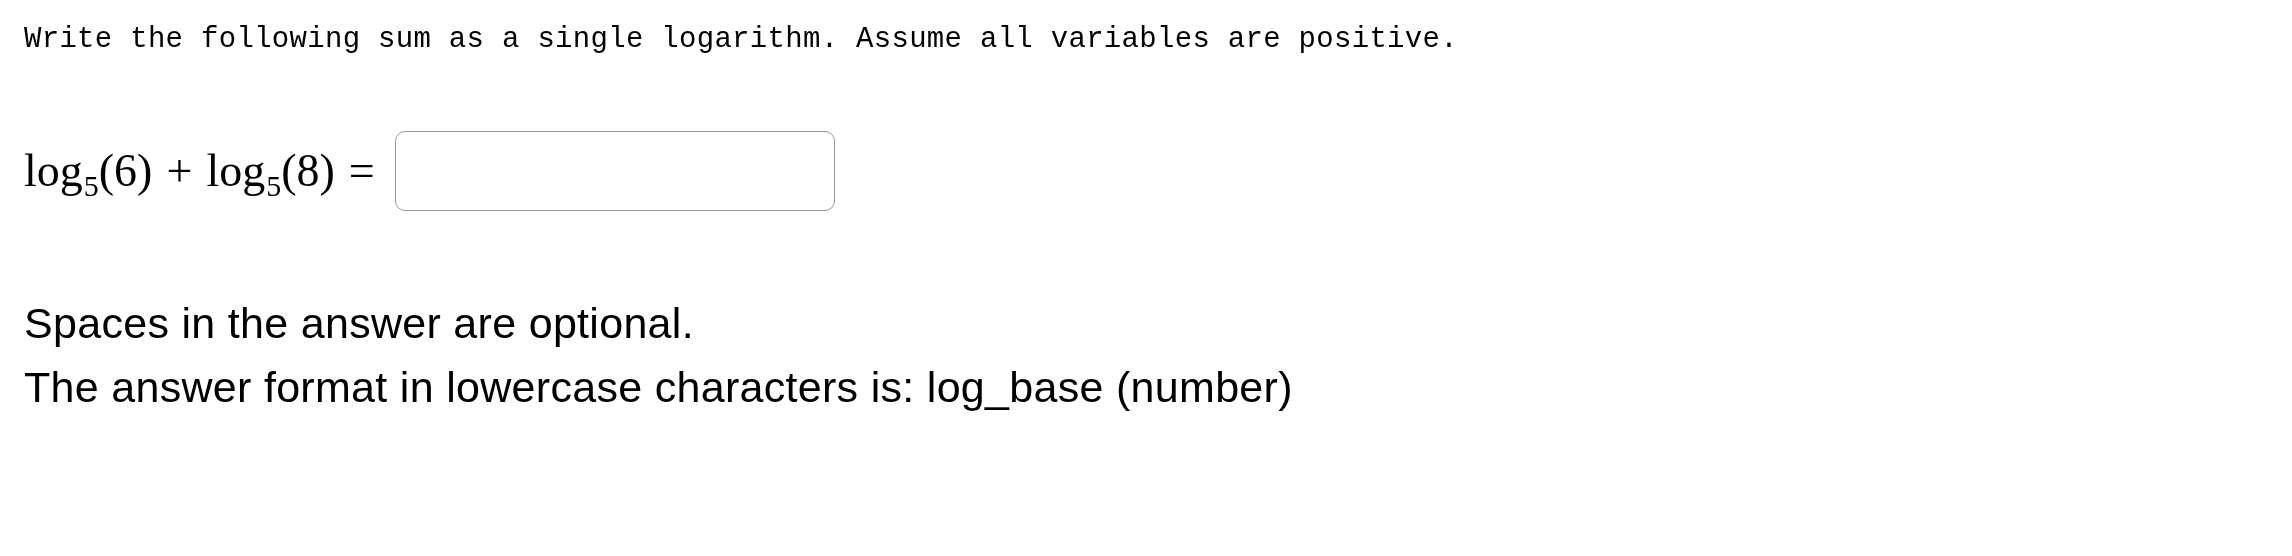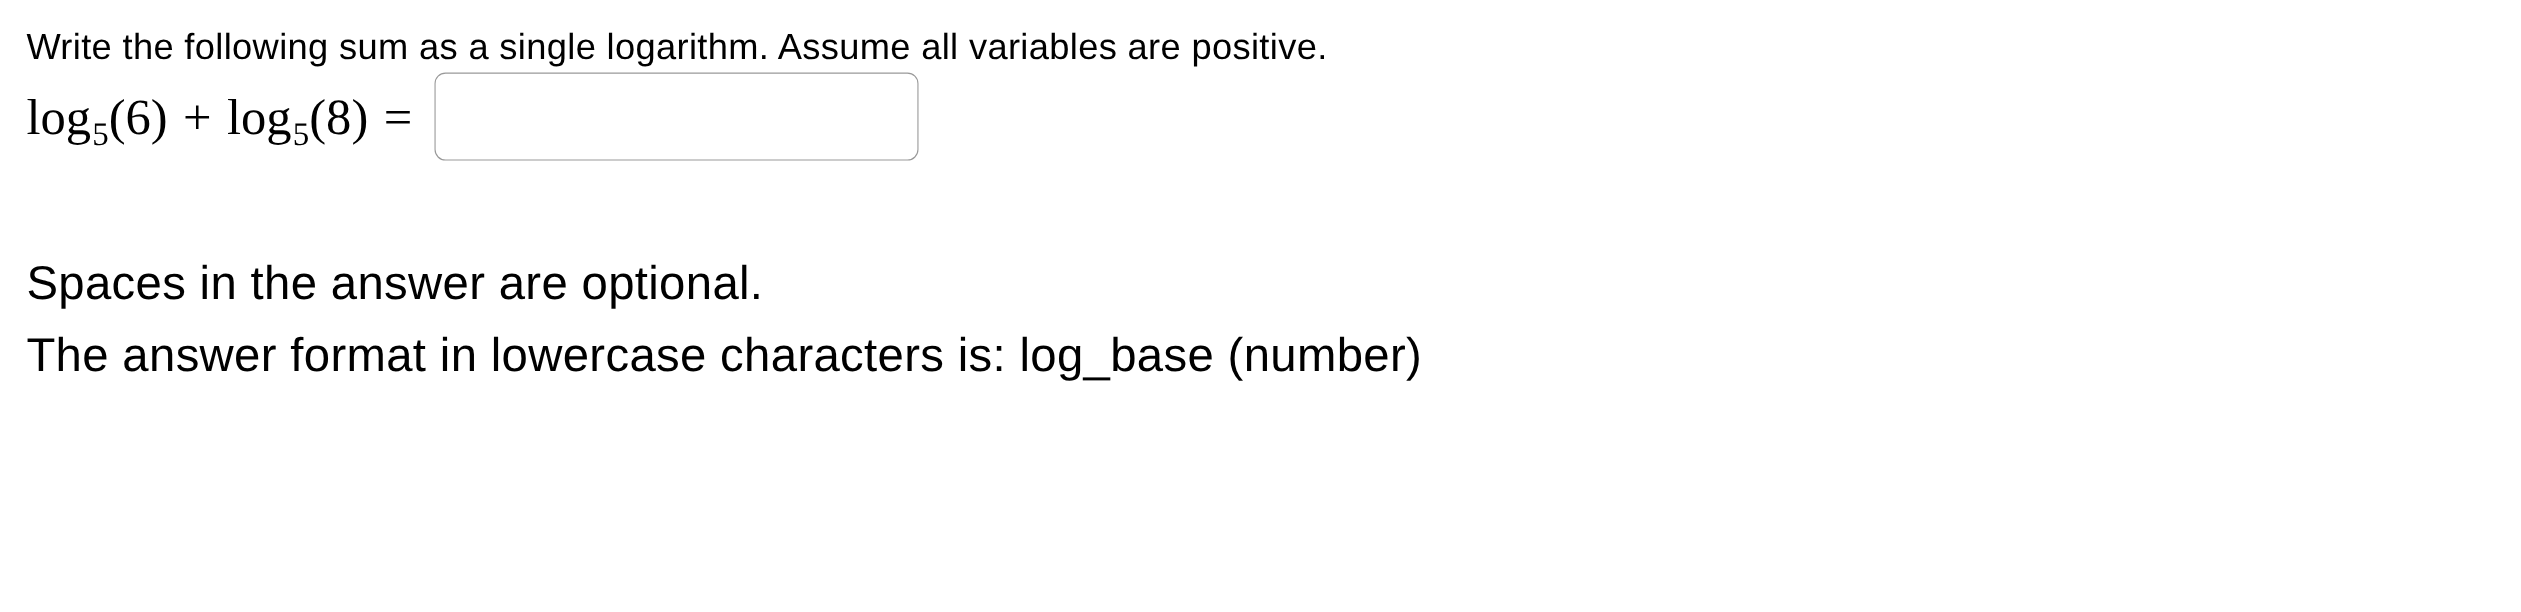--- a/index.html
+++ b/index.html
@@ -11,23 +11,25 @@
     body {
       background: #ffffff;
       font-family: 'Lucida Sans Unicode', 'Lucida Grande', Verdana, sans-serif;
       padding: 20px 24px;
       width: 2292px;
       height: 556px;
       color: #000000;
     }
     
     .instruction {
-      font-size: 33px;
+      font-size: 29px;
       line-height: 1.4;
+      margin-bottom: 70px;
       letter-spacing: 0.3px;
+      font-family: Liberation Mono, monospace;
     }
     
     .equation-row {
       display: flex;
       align-items: center;
       margin-bottom: 80px;
       font-family: 'Times New Roman', Times, serif;
     }
     
     .math-expr {

